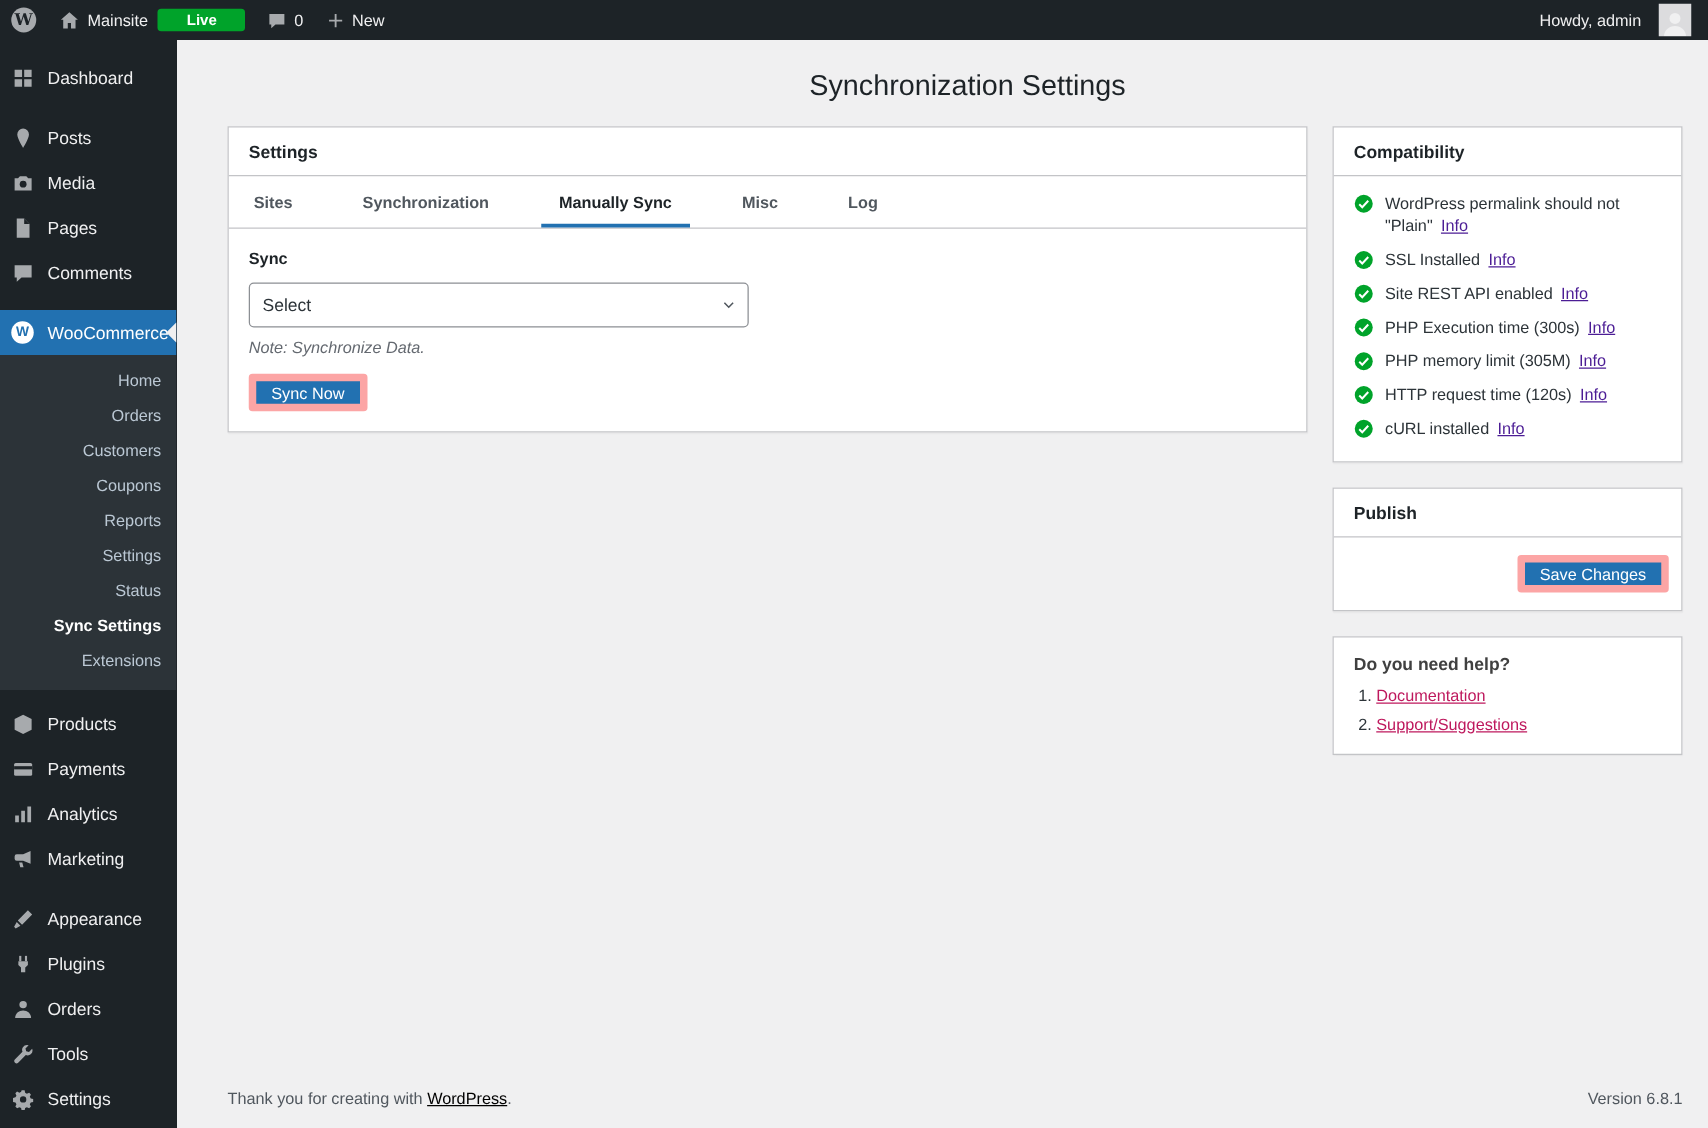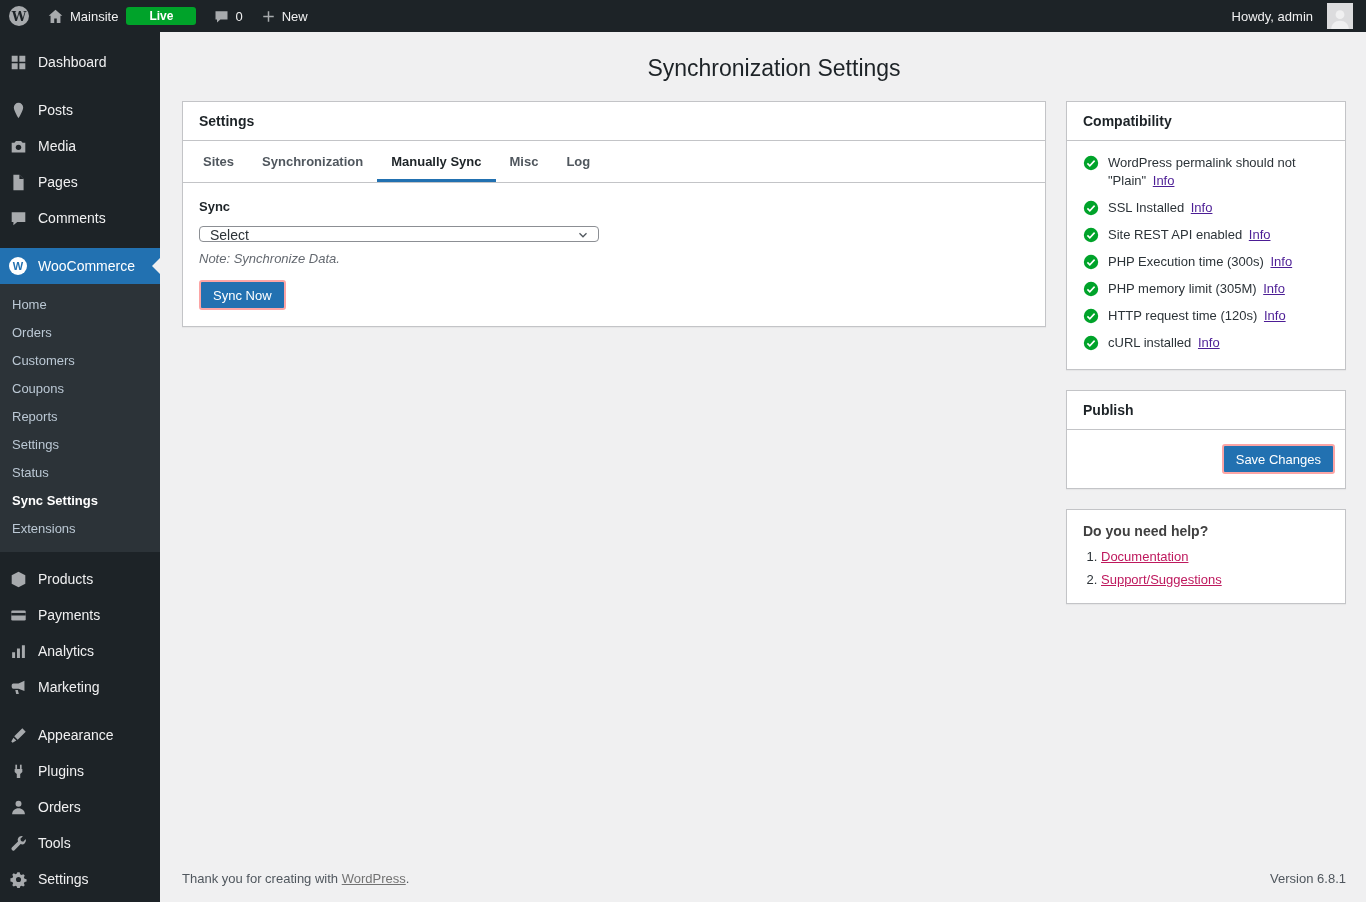--- a/index.html
+++ b/index.html
@@ -30,22 +30,22 @@
     font-size: 12px; font-weight: 600; margin-left: 2px;
   }
   .ab-right { margin-left: auto; display: flex; align-items: center; }
   .avatar {
     width: 26px; height: 26px; background: #dcdcde; display: flex; align-items: flex-end; justify-content: center;
     overflow: hidden; margin-left: 8px; margin-right: 4px;
   }
 
   
   .sidebar {
-    position: fixed; top: 32px; left: 0; bottom: 0; width: 160px;
-    background: #1d2327; color: #f0f0f1; z-index: 50;
+    position: fixed; top: 32px; left: 0; bottom: 0; width: 141px;
+    background: #1d2327; color: #f0f0f1; z-index: 50; text-align: right;
   }
   .menu { list-style: none; margin: 12px 0 0; padding: 0; font-size: 14px; }
   .menu-item {
     display: flex; align-items: center; gap: 10px; padding: 8px;
     color: #f0f0f1; cursor: pointer; line-height: 18px;
   }
   .menu-item .mi-icon { width: 20px; height: 20px; flex: 0 0 20px; color: #a7aaad; display: flex; align-items: center; justify-content: center; }
   .menu-item svg { width: 17px; height: 17px; fill: currentColor; }
   .gap { margin-top: 12px; }
   .menu-item.active { background: #2271b1; color: #fff; position: relative; }
@@ -69,40 +69,40 @@
   }
   .page-title { font-size: 23px; font-weight: 400; color: #1d2327; margin: 22px 0 0 22px; line-height: 29px; text-align: center; }
   .columns { display: flex; gap: 20px; padding: 18px 20px 0 22px; align-items: flex-start; }
   .left-col { flex: 1 1 auto; min-width: 0; }
   .right-col { flex: 0 0 280px; }
 
   .postbox { background: #fff; border: 1px solid #c3c4c7; box-shadow: 0 1px 1px rgba(0,0,0,.04); margin-bottom: 20px; }
   .postbox-header { padding: 11px 16px; font-size: 14px; font-weight: 600; color: #1d2327; border-bottom: 1px solid #c3c4c7; }
 
   
-  .tabs { display: flex; border-bottom: 1px solid #c3c4c7; padding: 0 6px; }
+  .tabs { display: flex; border-bottom: 1px solid #c3c4c7; padding: 0 6px; gap: 28px; }
   .tab {
     padding: 13px 14px 10px; font-weight: 600; font-size: 13px; color: #50575e;
     cursor: pointer; border-bottom: 3px solid transparent;
   }
   .tab.active { color: #1d2327; border-bottom-color: #2271b1; }
 
   .tab-panel { padding: 16px; }
   .field-label { font-weight: 600; font-size: 13px; color: #1d2327; margin-bottom: 12px; }
   .select-wrap { position: relative; width: 400px; }
   .select-wrap select {
-    width: 100%; height: 16px; padding: 0 30px 0 10px; font-size: 14px;
+    width: 100%; height: 36px; padding: 0 30px 0 10px; font-size: 14px;
     font-family: "Liberation Sans", sans-serif;
     color: #2c3338; background: #fff; border: 1px solid #8c8f94; border-radius: 4px;
     appearance: none; -webkit-appearance: none; -moz-appearance: none; cursor: pointer;
   }
   .select-chevron { position: absolute; right: 9px; top: 50%; transform: translateY(-50%); pointer-events: none; color: #50575e; display: flex; }
   .note { font-style: italic; color: #646970; margin: 8px 0 14px; font-size: 13px; }
   .button-primary {
-    background: #2271b1; border: 2px solid #fca5a5; color: #fff;
+    background: #2271b1; border: 6px solid #fca5a5; color: #fff;
     height: 30px; padding: 0 12px; border-radius: 3px; font-size: 13px;
     font-family: "Liberation Sans", sans-serif; cursor: pointer;
   }
 
   
   .compat-list { padding: 13px 16px 8px; }
   .compat-item { position: relative; padding-left: 25px; margin-bottom: 9px; font-size: 13px; color: #2c3338; line-height: 18px; }
   .check-icon { position: absolute; left: 0; top: 1px; width: 16px; height: 16px; display: block; }
   .info-link { color: #4c1d95; text-decoration: underline; margin-left: 3px; }
 
@@ -112,21 +112,21 @@
   .help-list { margin: 6px 16px 16px; padding-left: 18px; color: #2c3338; }
   .help-list li { margin-bottom: 8px; }
   .help-link { color: #be185d; text-decoration: underline; }
 
   
   .footer-spacer { flex: 1 1 auto; }
   .page-footer {
     display: flex; justify-content: space-between; align-items: center;
     padding: 10px 20px 16px 22px; color: #50575e; font-size: 13px;
   }
-  .wp-link { color: #737373; text-decoration: underline; }
+  .wp-link { color: #000000; text-decoration: underline; }
 </style>
 </head>
 <body>
 
 <div class="adminbar">
   <a class="ab-item">
     <span class="wp-logo-circle">W</span>
   </a>
   <a class="ab-item">
     <span class="ab-icon">

